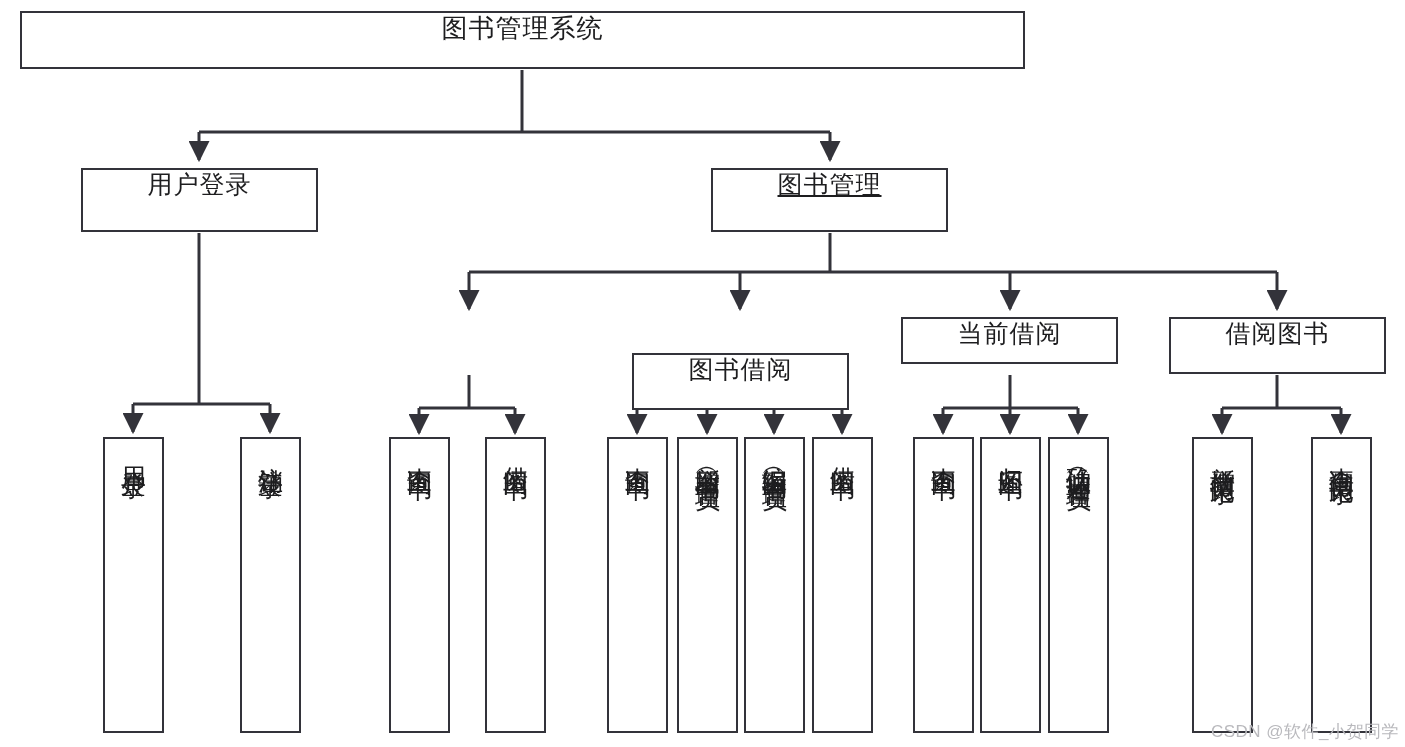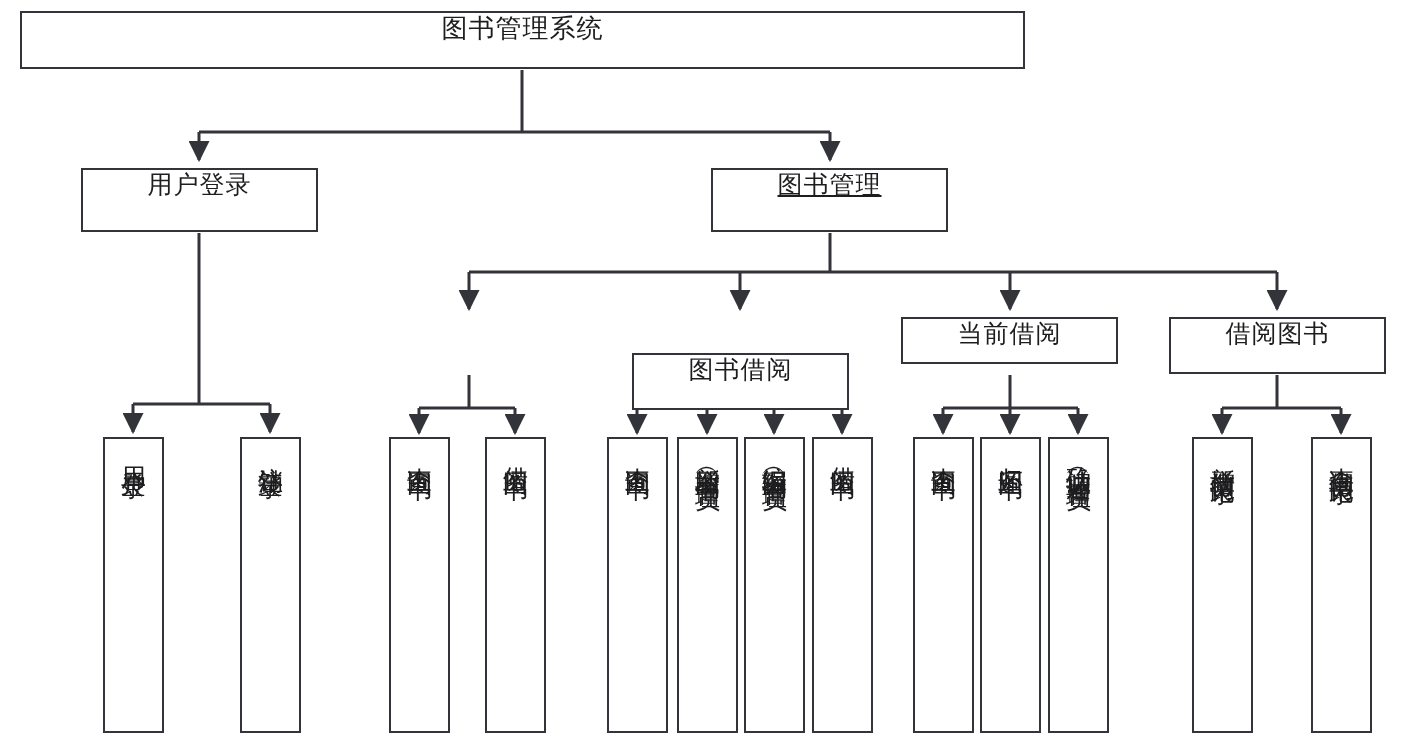--- a/index.html
+++ b/index.html
@@ -185,14 +185,15 @@
     <span class="lbl">确认归还（管理员）</span>
   </div>
 
   <div class="node vert" style="left:1192px; top:437px; width:61px; height:296px;">
     <span class="lbl">新增借阅记录</span>
   </div>
   <div class="node vert" style="left:1311px; top:437px; width:61px; height:296px;">
     <span class="lbl">查询借阅记录</span>
   </div>
 
+  <div class="watermark">CSDN @软件_小贺同学</div>
 
 </div>
 
 </body></html>

